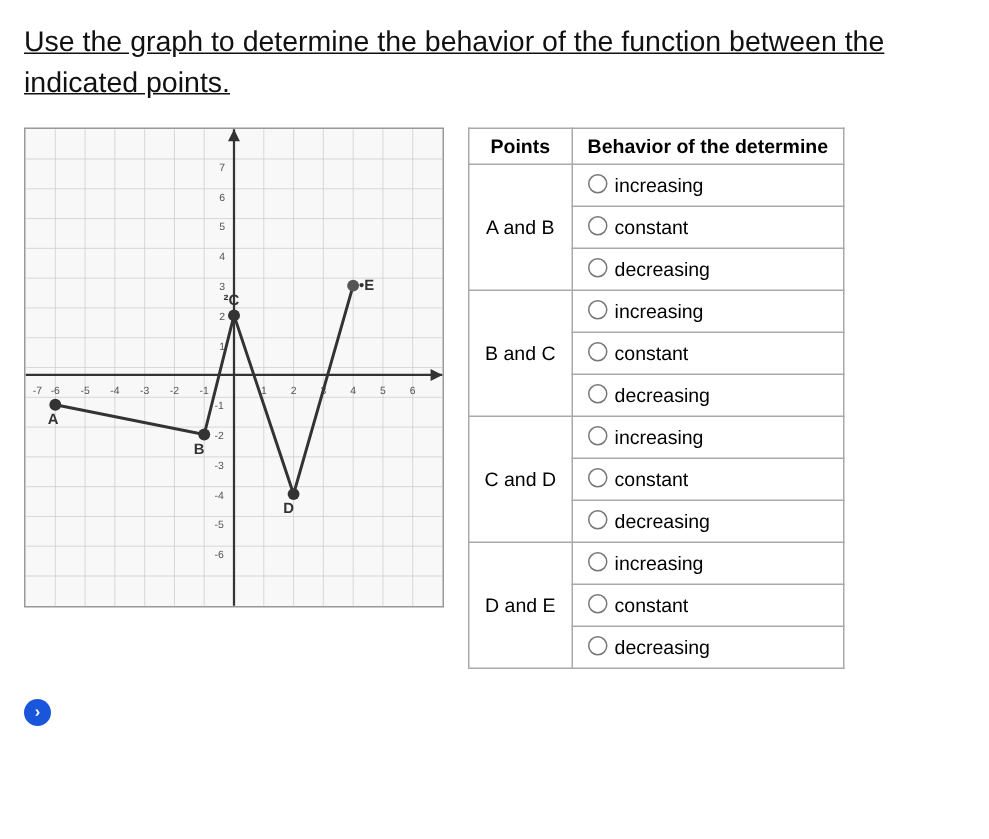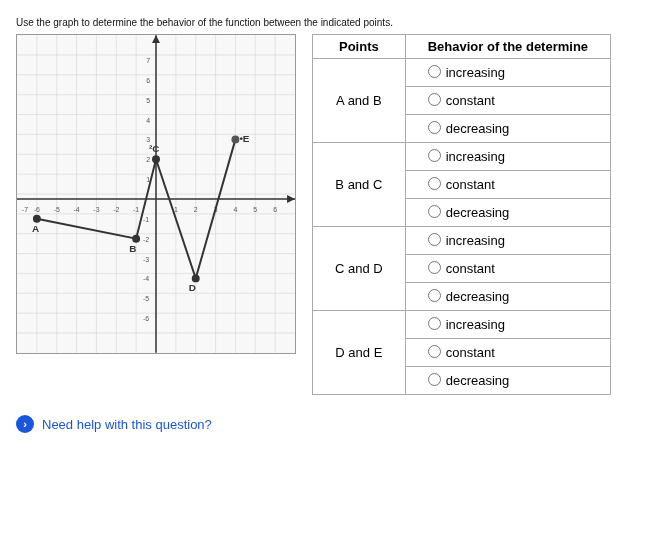--- a/index.html
+++ b/index.html
@@ -5,24 +5,25 @@
     * { box-sizing: border-box; margin: 0; padding: 0; }
     body {
       font-family: Arial, sans-serif;
       background: #fff;
       width: 659px;
       min-height: 559px;
       padding: 16px;
       font-size: 13px;
     }
     .instruction {
-      font-size: 10px;
+      font-size: 19px;
       color: #111;
-      margin-bottom: 4px;
+      margin-bottom: 16px;
       line-height: 1.4;
+      text-decoration: underline;
     }
     .main-content {
       display: flex;
       gap: 16px;
       align-items: flex-start;
     }
     
     .graph-container {
       width: 280px;
       height: 320px;
@@ -35,21 +36,21 @@
       width: 100%;
       height: 100%;
     }
     
     .behavior-table {
       border-collapse: collapse;
       font-size: 13px;
     }
     .behavior-table th, .behavior-table td {
       border: 1px solid #aaa;
-      padding: 4px 22px;
+      padding: 4px 10px;
       vertical-align: middle;
     }
     .behavior-table th {
       background: #fff;
       text-align: center;
       font-weight: bold;
     }
     .behavior-table td:first-child {
       text-align: center;
       font-weight: normal;
@@ -297,14 +298,13 @@
               </div>
             </td>
           </tr>
         </tbody>
     </table>
   </div>
 </div>
 
 <div class="bottom-bar">
   <div class="circle-icon">›</div>
-  <span>Need help with this question?</span>
 </div>
 
 </body></html>

